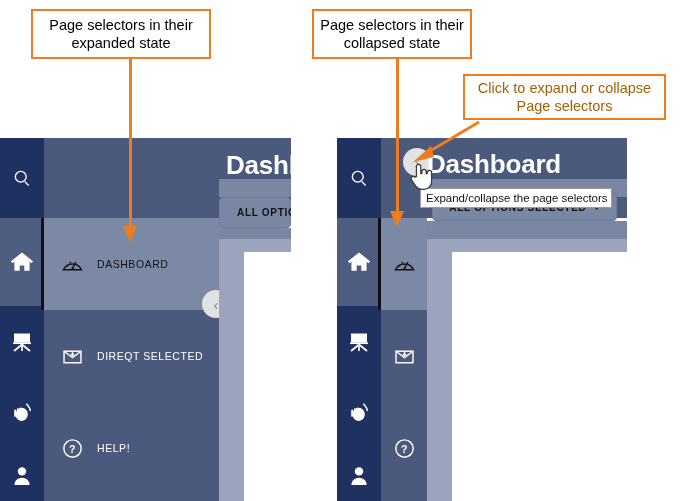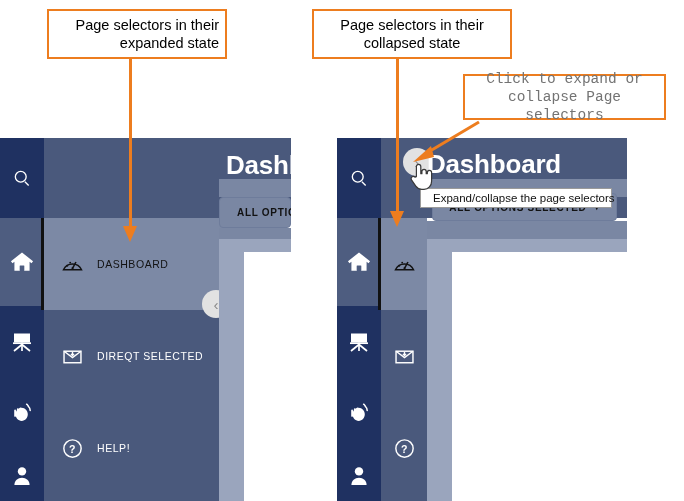--- a/index.html
+++ b/index.html
@@ -17,21 +17,21 @@
     border:2px solid #ED7D1F;
     box-sizing:border-box;
     display:flex;align-items:center;justify-content:center;
     text-align:center;
     color:#000000;
     font-size:14.5px;
     line-height:18px;
     padding:3px 6px;
     z-index:40;
   }
-  .callout.orange-text{color:#737373;font-family:Liberation Mono, monospace;}
+  .callout.orange-text{color:#a16207;}
 
   .connector{position:absolute;background:#ED7D1F;z-index:38;}
   .arrow-head{position:absolute;width:0;height:0;z-index:39;}
 
   
   .panel{position:absolute;overflow:hidden;}
 
   .railbar{position:absolute;left:0;top:0;width:44px;background:#1F3161;}
   .rail-item{
     position:absolute;left:0;width:44px;height:auto;
@@ -91,21 +91,21 @@
   .optband{position:absolute;background:#7A87A3;}
   .light-band{position:absolute;background:#9AA5BD;}
   .content-white{position:absolute;background:#ffffff;}
 
   .tooltip{
     position:absolute;
     background:#ffffff;
     border:1px solid #9a9a9a;
     color:#111111;
     font-size:11.5px;
-    padding:2px 12px;
+    padding:2px 5px;
     white-space:nowrap;
     z-index:35;
     box-sizing:border-box;
     display:flex;align-items:center;
   }
 
   .cursor-hand{position:absolute;z-index:36;}
   .tiny-artifact{position:absolute;}
   svg{display:block;}
 </style>
@@ -344,27 +344,27 @@
   </div>
 
   <div class="cursor-hand" style="left:408px;top:160px;">
     <svg width="26" height="32" viewBox="0 0 26 32">
       <path d="M8.4 16.6V6.6c0-1.3 1-2.3 2.2-2.3s2.2 1 2.2 2.3v7.1h1.1v-2.2c0-1.2 1-2.2 2.2-2.2s2.1 1 2.1 2.2v2.2h1.1v-1.1c0-1.2 1-2.2 2.2-2.2s2.1 1 2.1 2.2v8.6c0 4.4-3.2 8.1-7.6 8.1h-2.2c-2.6 0-4.6-1.2-6-3.2l-4.3-6.3c-.7-1 -.4-2.4 .7-3 .9-.6 2.1-.4 2.8 .4z" fill="#ffffff" stroke="#3a3a3a" stroke-width="1.2" stroke-linejoin="round"></path>
     </svg>
   </div>
 
   <div class="tiny-artifact" style="left:317px;top:495px;width:9px;height:6px;background:#7A87A3;opacity:0.85;"></div>
 
-  <div class="callout" style="left:47px;top:9px;width:180px;height:50px;text-align:right;">
+  <div class="callout" style="left:31px;top:9px;width:180px;height:50px;">
     <span>Page selectors in their expanded state</span>
   </div>
   <div class="connector" style="left:129px;top:59px;width:3px;height:170px;"></div>
   <div class="arrow-head" style="left:123px;top:226px;border-left:7.5px solid transparent;border-right:7.5px solid transparent;border-top:16px solid #ED7D1F;"></div>
 
-  <div class="callout" style="left:312px;top:9px;width:200px;height:50px;">
+  <div class="callout" style="left:312px;top:9px;width:160px;height:50px;">
     <span>Page selectors in their collapsed state</span>
   </div>
   <div class="connector" style="left:396px;top:59px;width:3px;height:155px;z-index:45;"></div>
   <div class="arrow-head" style="left:390px;top:211px;border-left:7.5px solid transparent;border-right:7.5px solid transparent;border-top:16px solid #ED7D1F;z-index:45;"></div>
 
   <div class="callout orange-text" style="left:463px;top:74px;width:203px;height:46px;">
     <span>Click to expand or collapse Page selectors</span>
   </div>
   <svg style="position:absolute;left:405px;top:118px;width:80px;height:48px;z-index:45;overflow:visible;">
     <line x1="74" y1="4" x2="20" y2="36" stroke="#ED7D1F" stroke-width="3"></line>

